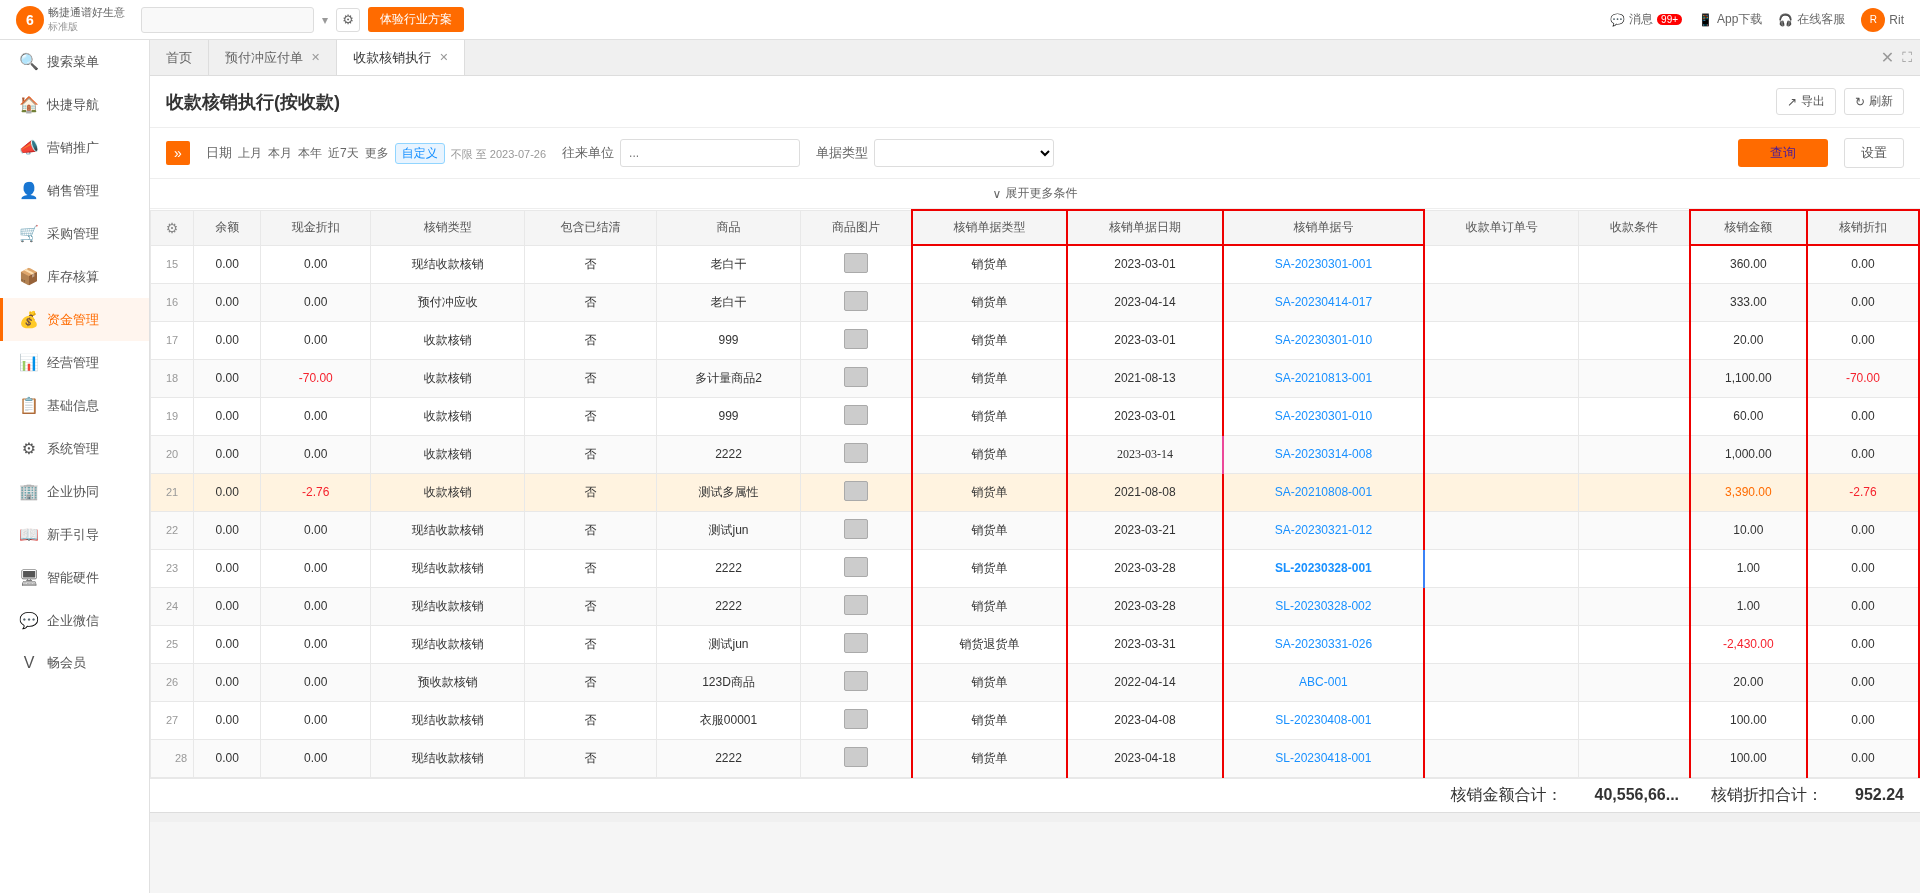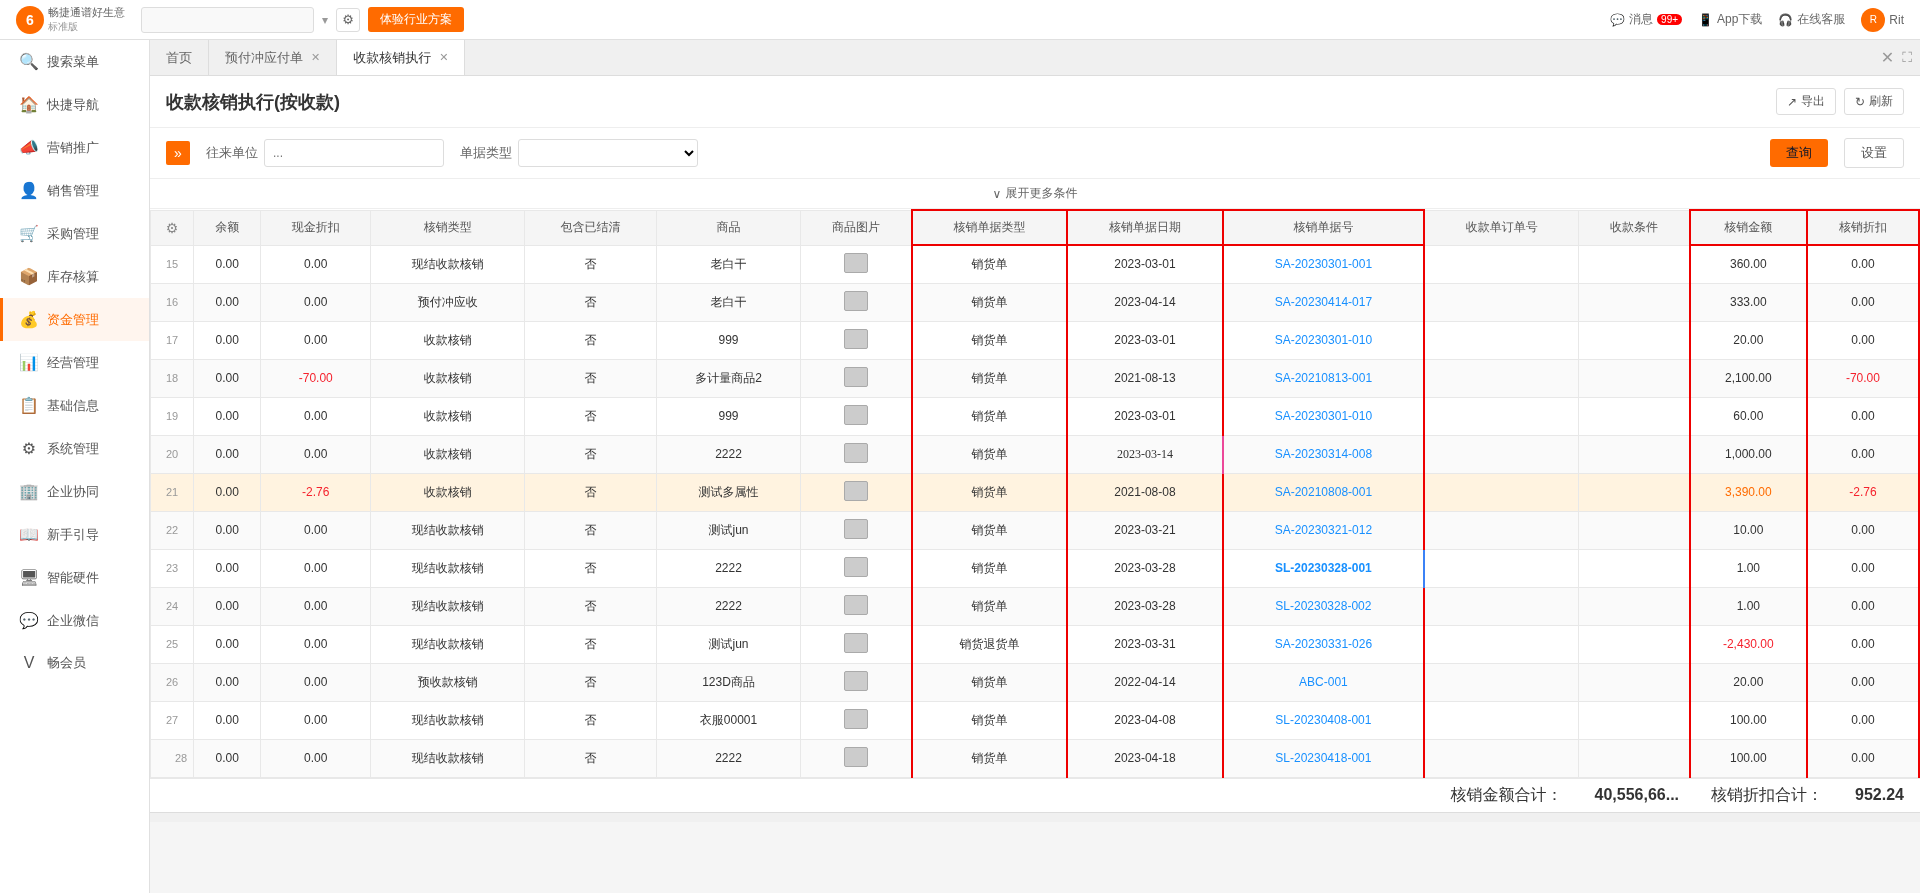--- a/index.html
+++ b/index.html
@@ -255,24 +255,24 @@
       width: 180px;
       height: 28px;
       border: 1px solid #ddd;
       border-radius: 3px;
       padding: 0 8px;
       font-size: 12px;
       background: #fff;
     }
     .btn-query {
       background: #ff6b00;
-      color: #0f172a;
+      color: #4c1d95;
       border: none;
       border-radius: 3px;
-      padding: 5px 16px;
+      padding: 5px 32px;
       cursor: pointer;
       font-size: 13px;
     }
     .btn-settings {
       background: #fff;
       border: 1px solid #ddd;
       border-radius: 3px;
       padding: 5px 16px;
       cursor: pointer;
       font-size: 13px;
@@ -502,20 +502,32 @@
             <span>↻</span>
             <span>刷新</span>
           </button>
         </div>
       </div>
 
       <div class="filter-bar">
         <button class="filter-arrow-btn">
           <span>»</span>
         </button>
+        <div class="filter-group">
+          <span class="filter-label">日期</span>
+          <a class="filter-date-link">上月</a>
+          <a class="filter-date-link">本月</a>
+          <a class="filter-date-link">本年</a>
+          <a class="filter-date-link">近7天</a>
+          <a class="filter-date-link">更多</a>
+          <span class="filter-custom">自定义</span>
+          <div style="display:flex;flex-direction:column;">
+            <div class="filter-date-range">不限 至 2023-07-26</div>
+          </div>
+        </div>
         <div class="filter-group">
           <span class="filter-label">往来单位</span>
           <input class="filter-input" type="text" placeholder="..." style="">
         </div>
         <div class="filter-group">
           <span class="filter-label">单据类型</span>
           <select class="filter-select">
             <option></option>
           </select>
         </div>
@@ -608,21 +620,21 @@
       <td class="cell-red">-70.00</td>
       <td>收款核销</td>
       <td>否</td>
       <td>多计量商品2</td>
       <td><div style="width:24px;height:20px;background:#ccc;display:inline-block;border:1px solid #aaa;border-radius:2px;"></div></td>
       <td style="border-left:2px solid #e00;border-right:2px solid #e00;">销货单</td>
       <td style="border-left:2px solid #e00;border-right:2px solid #e00;">2021-08-13</td>
       <td style="border-left:2px solid #e00;border-right:2px solid #e00;"><a class="cell-link">SA-20210813-001</a></td>
       <td></td>
       <td></td>
-      <td class="" style="border-left:2px solid #e00;border-right:2px solid #e00;">2,100.00</td>
+      <td class="" style="border-left:2px solid #e00;border-right:2px solid #e00;">1,100.00</td>
       <td class="cell-red" style="border-left:2px solid #e00;border-right:2px solid #e00;">-70.00</td>
     </tr>
               <tr>
       <td style="color:#999;font-size:11px;">19</td>
       <td>0.00</td>
       <td class="">0.00</td>
       <td>收款核销</td>
       <td>否</td>
       <td>999</td>
       <td><div style="width:24px;height:20px;background:#ccc;display:inline-block;border:1px solid #aaa;border-radius:2px;"></div></td>

